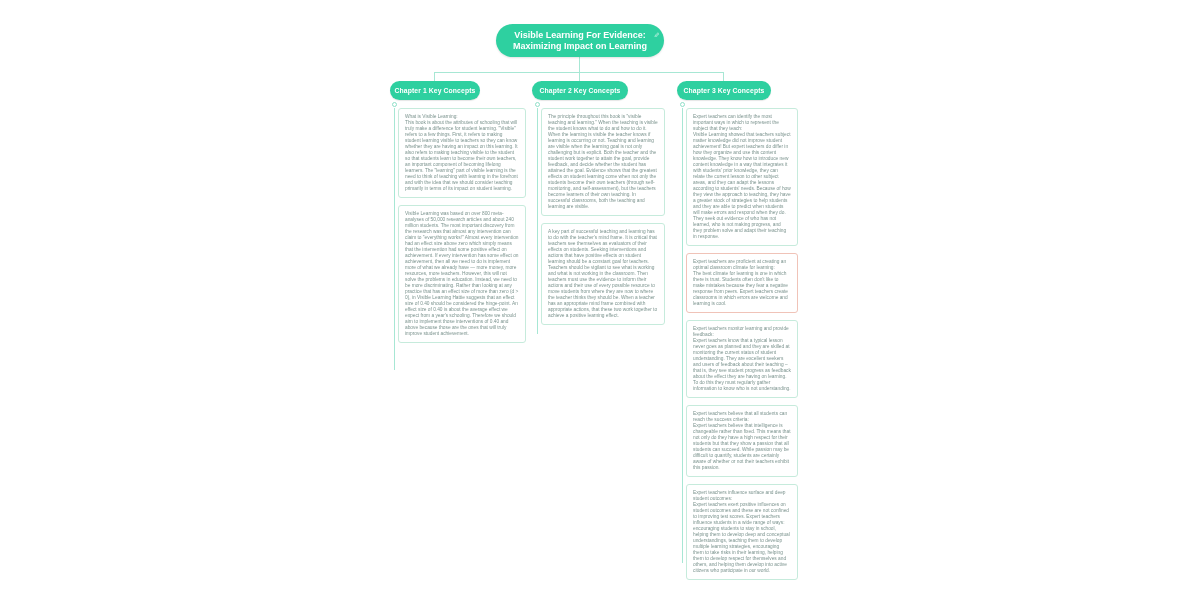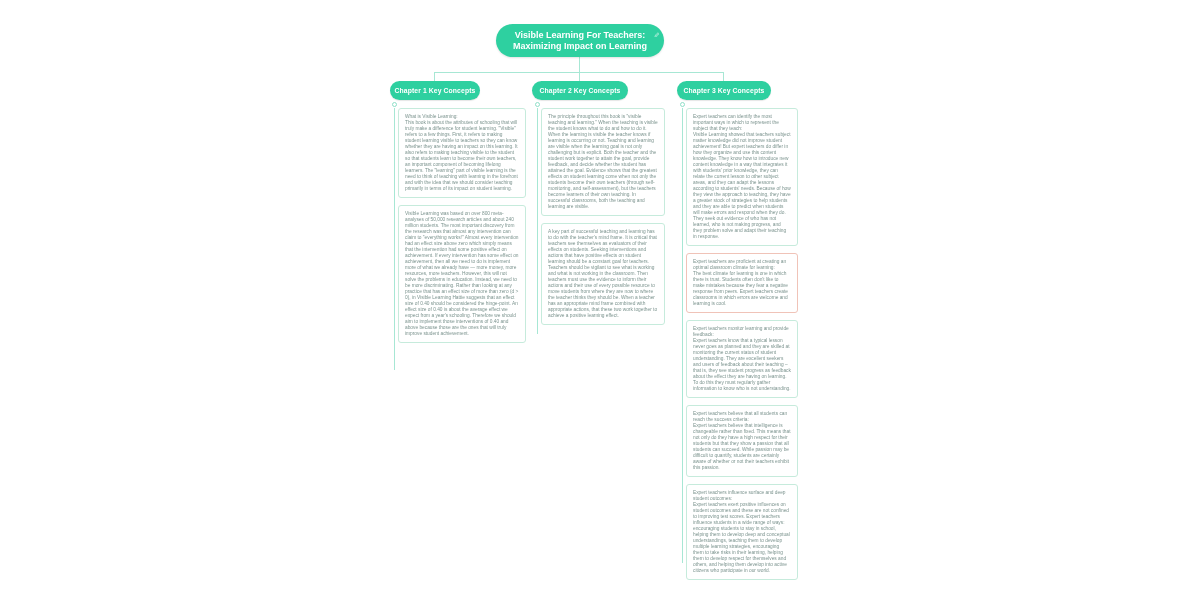--- a/index.html
+++ b/index.html
@@ -36,21 +36,21 @@
 
 <div class="canvas">
 
   <div class="vline" style="left:579px;top:57px;height:16px"></div>
   <div class="hline" style="left:434px;top:72px;width:290px"></div>
   <div class="vline" style="left:434px;top:72px;height:10px"></div>
   <div class="vline" style="left:579px;top:72px;height:10px"></div>
   <div class="vline" style="left:723px;top:72px;height:10px"></div>
 
   <div class="root-node">
-    <span class="lbl">Visible Learning For Teachers: Maximizing Impact on Learning</span>
+    <span class="lbl">Visible Learning For Evidence: Maximizing Impact on Learning</span>
     <span class="note-ic">✎</span>
   </div>
 
   <div class="branch-node" style="left:390px;width:90px">
     <span>Chapter 1 Key Concepts</span>
   </div>
   <div class="branch-node" style="left:532px;width:96px">
     <span>Chapter 2 Key Concepts</span>
   </div>
   <div class="branch-node" style="left:677px;width:94px">

